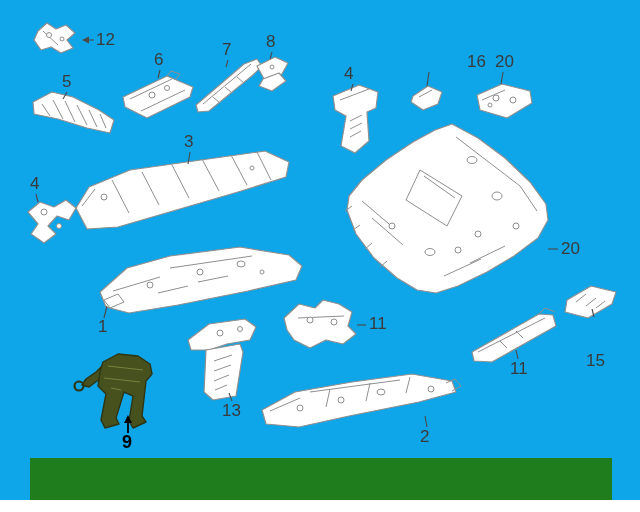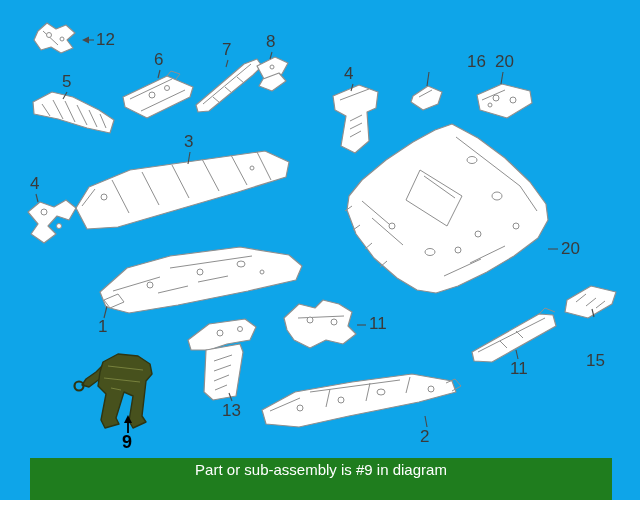--- a/index.html
+++ b/index.html
@@ -201,16 +201,15 @@
   <div class="part-label" style="left:561px; top:240px;">20</div>
   <div class="part-label" style="left:98px;  top:318px;">1</div>
   <div class="part-label" style="left:369px; top:315px;">11</div>
   <div class="part-label" style="left:586px; top:318px;margin-top:34px;">15</div>
   <div class="part-label" style="left:510px; top:360px;">11</div>
   <div class="part-label" style="left:222px; top:402px;">13</div>
   <div class="part-label highlight" style="left:122px; top:433px;">9</div>
   <div class="part-label" style="left:420px; top:428px;">2</div>
 
   <div class="banner">
-    <div>Part or sub-assembly is #9 in diagram</div>
   </div>
 
 </div>
 
 </body></html>

